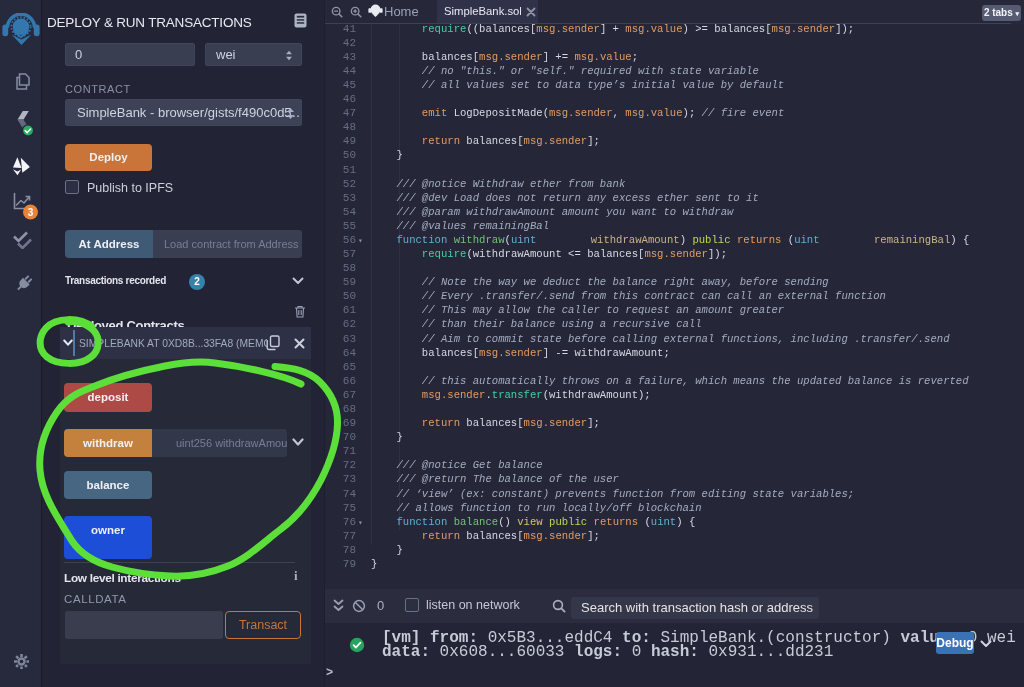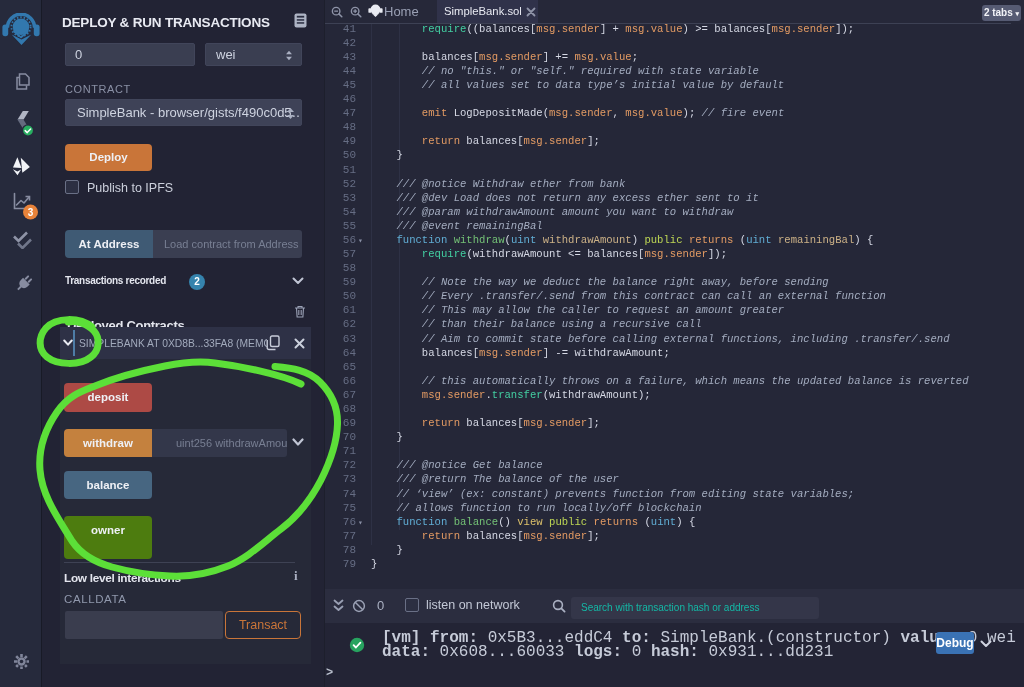--- a/index.html
+++ b/index.html
@@ -6,42 +6,42 @@
 html,body { width:1024px; height:687px; overflow:hidden; background:#222334; font-family:"Liberation Sans", sans-serif; }
 #app { position:relative; width:1024px; height:687px; }
 .abs { position:absolute; }
 
 
 #iconbar { position:absolute; left:0; top:0; width:42px; height:687px; background:#262a3c; border-right:1px solid #181a26; }
 #iconbar svg { position:absolute; }
 
 
 #panel { position:absolute; left:42px; top:0; width:283px; height:687px; background:#222334; }
-#panel .title { position:absolute; left:20px; top:15px; font-size:13.5px; font-weight:bold; color:#e8eaf2; letter-spacing:-0.2px; }
+#panel .title { position:absolute; left:5px; top:15px; font-size:13.5px; font-weight:normal; color:#e8eaf2; letter-spacing:-0.2px; }
 .in { position:absolute; background:#3a3e51; border:1px solid #41455a; border-radius:2px; color:#ced3e0; white-space:nowrap; overflow:hidden; }
 .lbl { position:absolute; color:#8a90a5; font-size:11px; letter-spacing:0.6px; }
 .btn { position:absolute; border-radius:4px; color:#eef0f5; font-size:11.5px; font-weight:bold; text-align:center; }
 .ph { color:#787f93; }
 
 
 #editor { position:absolute; left:325px; top:0; width:699px; height:687px; background:#252738; }
 #tabbar { position:absolute; left:0; top:0; width:699px; height:24px; background:#262839; }
 #tabbar .tabline { position:absolute; left:0; top:23px; width:686px; height:1px; background:#3d4154; }
 #tab-active { position:absolute; left:112px; top:0; width:101px; height:23px; background:#30324a; color:#e8eaf2; font-size:11.3px; line-height:23px; padding-left:7px; }
 #tabbar { z-index:5; }
 #code { position:absolute; left:0; top:0; width:699px; height:589px; overflow:hidden; font-family:"Liberation Mono", monospace; font-size:10.6px; font-style:normal; }
 .cl { position:absolute; left:0; height:14.09px; white-space:pre; line-height:14.09px; }
 .num { position:absolute; width:31px; text-align:right; color:#666d84; font-size:11px; }
 .txt { position:absolute; left:46px; color:#d6d9e5; }
 .cm { color:#a4adc0; font-style:italic; }
 .or { color:#e29a63; }
 .gr { color:#43cfa2; }
 .fn { color:#74c276; }
 .bl { color:#61aed5; }
-.tn { color:#cdb287; }
+.tn { color:#cdb287;margin-left:48px; }
 .yg { color:#bed754; }
 .yl { color:#dcc06a; }
 .guide { position:absolute; width:1px; background:#2e3145; }
 
 
 #terminal { position:absolute; left:325px; top:589px; width:699px; height:98px; background:#232435; }
 #termbar { position:absolute; left:0; top:0; width:699px; height:34px; background:#2b2d3f; }
 .mono { font-family:"Liberation Mono", monospace; }
 
 
@@ -175,21 +175,21 @@
 
     <div class="btn" style="left:22px;top:383px;width:88px;height:29px;line-height:29px;background:#ad4a45">deposit</div>
     <div class="btn" style="left:22px;top:429px;width:88px;height:28px;line-height:28px;background:#c4813e;border-radius:4px 0 0 4px">withdraw</div>
     <div class="in" style="left:110px;top:429px;width:135px;height:28px;background:#33374a;border:none;border-radius:0 3px 3px 0">
         <span class="ph" style="font-size:11px;line-height:28px;padding-left:24px;display:block;white-space:nowrap">uint256 withdrawAmount</span>
       </div>
     <svg class="abs" style="left:250px;top:438px" width="12" height="9" viewBox="0 0 12 9">
         <path d="M1.5 1.5 L6 6.5 L10.5 1.5" stroke="#c0c5d4" stroke-width="2.2" fill="none" stroke-linecap="round" stroke-linejoin="round"></path>
       </svg>
     <div class="btn" style="left:22px;top:471px;width:88px;height:28px;line-height:28px;background:#476681">balance</div>
-    <div class="btn" style="left:22px;top:516px;width:88px;height:43px;line-height:28px;background:#4d7c0f">owner</div>
+    <div class="btn" style="left:22px;top:516px;width:88px;height:43px;line-height:28px;background:#1d4ed8">owner</div>
     <div class="abs" style="left:22px;top:562px;width:231px;height:1px;background:#3e4254"></div>
     <div class="abs" style="left:22px;top:571px;color:#e4e6ee;font-size:11.8px;font-weight:bold;letter-spacing:-0.3px">Low level interactions</div>
     <div class="abs" style="left:252px;top:568px;color:#aab0c2;font-size:13px;font-weight:bold;font-family:'Liberation Serif',serif">i</div>
     <div class="lbl" style="left:22px;top:593px;font-size:11.5px;color:#9098ac">CALLDATA</div>
     <div class="in" style="left:22.6px;top:611px;width:158px;height:28px;background:#3a3d4e;border:none"></div>
     <div class="btn" style="left:183px;top:611px;width:76px;height:28px;line-height:26px;background:transparent;border:1px solid #c97539;color:#c97539;font-weight:normal;font-size:12.5px">Transact</div>
   </div>
   <div id="editor">
   <div id="tabbar">
       <svg class="abs" style="left:6px;top:6px" width="12" height="12" viewBox="0 0 14 14">
@@ -229,21 +229,21 @@
 <div class="cl" style="top:77.96px"><span class="num">45</span><span class="txt">        <span class="cm">// all values set to data type’s initial value by default</span></span></div>
 <div class="cl" style="top:92.05px"><span class="num">46</span><span class="txt"></span></div>
 <div class="cl" style="top:106.14px"><span class="num">47</span><span class="txt">        <span class="or">emit</span> LogDepositMade(<span class="or">msg.sender</span>, <span class="or">msg.value</span>); <span class="cm">// fire event</span></span></div>
 <div class="cl" style="top:120.23px"><span class="num">48</span><span class="txt"></span></div>
 <div class="cl" style="top:134.32px"><span class="num">49</span><span class="txt">        <span class="or">return</span> balances[<span class="or">msg.sender</span>];</span></div>
 <div class="cl" style="top:148.41px"><span class="num">50</span><span class="txt">    }</span></div>
 <div class="cl" style="top:162.50px"><span class="num">51</span><span class="txt"></span></div>
 <div class="cl" style="top:176.59px"><span class="num">52</span><span class="txt">    <span class="cm">/// @notice Withdraw ether from bank</span></span></div>
 <div class="cl" style="top:190.68px"><span class="num">53</span><span class="txt">    <span class="cm">/// @dev Load does not return any excess ether sent to it</span></span></div>
 <div class="cl" style="top:204.77px"><span class="num">54</span><span class="txt">    <span class="cm">/// @param withdrawAmount amount you want to withdraw</span></span></div>
-<div class="cl" style="top:218.86px"><span class="num">55</span><span class="txt">    <span class="cm">/// @event remainingBal</span></span></div>
+<div class="cl" style="top:218.86px"><span class="num">55</span><span class="txt">    <span class="cm">/// @values remainingBal</span></span></div>
 <div class="cl" style="top:232.95px"><span class="num">56</span><span style="position:absolute;left:33px;color:#8a90a5;font-size:8px;top:1px">▾</span><span class="txt">    <span class="bl">function</span> <span class="fn">withdraw</span>(<span class="bl">uint</span> <span class="tn">withdrawAmount</span>) <span class="yg">public</span> <span class="or">returns</span> (<span class="bl">uint</span> <span class="tn">remainingBal</span>) {</span></div>
 <div class="cl" style="top:247.04px"><span class="num">57</span><span class="txt">        <span class="gr">require</span>(withdrawAmount &lt;= balances[<span class="or">msg.sender</span>]);</span></div>
 <div class="cl" style="top:261.13px"><span class="num">58</span><span class="txt"></span></div>
 <div class="cl" style="top:275.22px"><span class="num">59</span><span class="txt">        <span class="cm">// Note the way we deduct the balance right away, before sending</span></span></div>
 <div class="cl" style="top:289.31px"><span class="num">50</span><span class="txt">        <span class="cm">// Every .transfer/.send from this contract can call an external function</span></span></div>
 <div class="cl" style="top:303.40px"><span class="num">61</span><span class="txt">        <span class="cm">// This may allow the caller to request an amount greater</span></span></div>
 <div class="cl" style="top:317.49px"><span class="num">62</span><span class="txt">        <span class="cm">// than their balance using a recursive call</span></span></div>
 <div class="cl" style="top:331.58px"><span class="num">63</span><span class="txt">        <span class="cm">// Aim to commit state before calling external functions, including .transfer/.send</span></span></div>
 <div class="cl" style="top:345.67px"><span class="num">64</span><span class="txt">        balances[<span class="or">msg.sender</span>] -= withdrawAmount;</span></div>
 <div class="cl" style="top:359.76px"><span class="num">65</span><span class="txt"></span></div>
@@ -273,21 +273,21 @@
           <path d="M3.2 3.2 L10.8 10.8" stroke="#9aa0b4" stroke-width="1.5"></path>
         </svg>
       <div class="abs" style="left:52px;top:9px;color:#aab0c2;font-size:13px">0</div>
       <div class="abs" style="left:80px;top:9px;width:14px;height:14px;border:1px solid #6a7086;border-radius:2px;background:#2c2f42"></div>
       <div class="abs" style="left:101px;top:9px;color:#c3c8d6;font-size:12.5px">listen on network</div>
       <svg class="abs" style="left:227px;top:10px" width="14" height="14" viewBox="0 0 14 14">
           <circle cx="6" cy="6" r="4.4" stroke="#aab0c2" stroke-width="1.6" fill="none"></circle>
           <path d="M9.3 9.3 L12.6 12.6" stroke="#aab0c2" stroke-width="1.8" stroke-linecap="round"></path>
         </svg>
       <div class="abs" style="left:246px;top:8px;width:248px;height:22px;background:#343649;border-radius:3px">
-          <span class="ph" style="display:block;font-size:10px;line-height:22px;padding-left:10px;color:#14b8a6">Search with transaction hash or address</span>
+          <span class="ph" style="display:block;font-size:13px;line-height:22px;padding-left:10px;color:#e5e5e5">Search with transaction hash or address</span>
         </div>
     </div>
     <svg class="abs" style="left:24px;top:48px" width="16" height="16" viewBox="0 0 16 16">
         <circle cx="8" cy="8" r="7.2" fill="#27a35f"></circle>
         <path d="M4.6 8.2 l2.3 2.3 l4.5 -4.8" stroke="#fff" stroke-width="1.8" fill="none" stroke-linecap="round" stroke-linejoin="round"></path>
       </svg>
     <div class="abs mono" style="left:57px;top:42px;font-size:16px;line-height:14.3px;color:#c6cbd8;white-space:pre"><b>[vm]</b> <b>from:</b> 0x5B3...eddC4 <b>to:</b> SimpleBank.(constructor) <b>value:</b> 0 wei
 <b>data:</b> 0x608...60033 <b>logs:</b> 0 <b>hash:</b> 0x931...dd231</div>
     <div class="abs" style="left:611px;top:43px;width:38px;height:22px;background:#3a72b4;border-radius:3px;color:#fff;font-size:12px;font-weight:bold;text-align:center;line-height:22px">Debug</div>
     <svg class="abs" style="left:655px;top:51px" width="12" height="8" viewBox="0 0 12 8">

